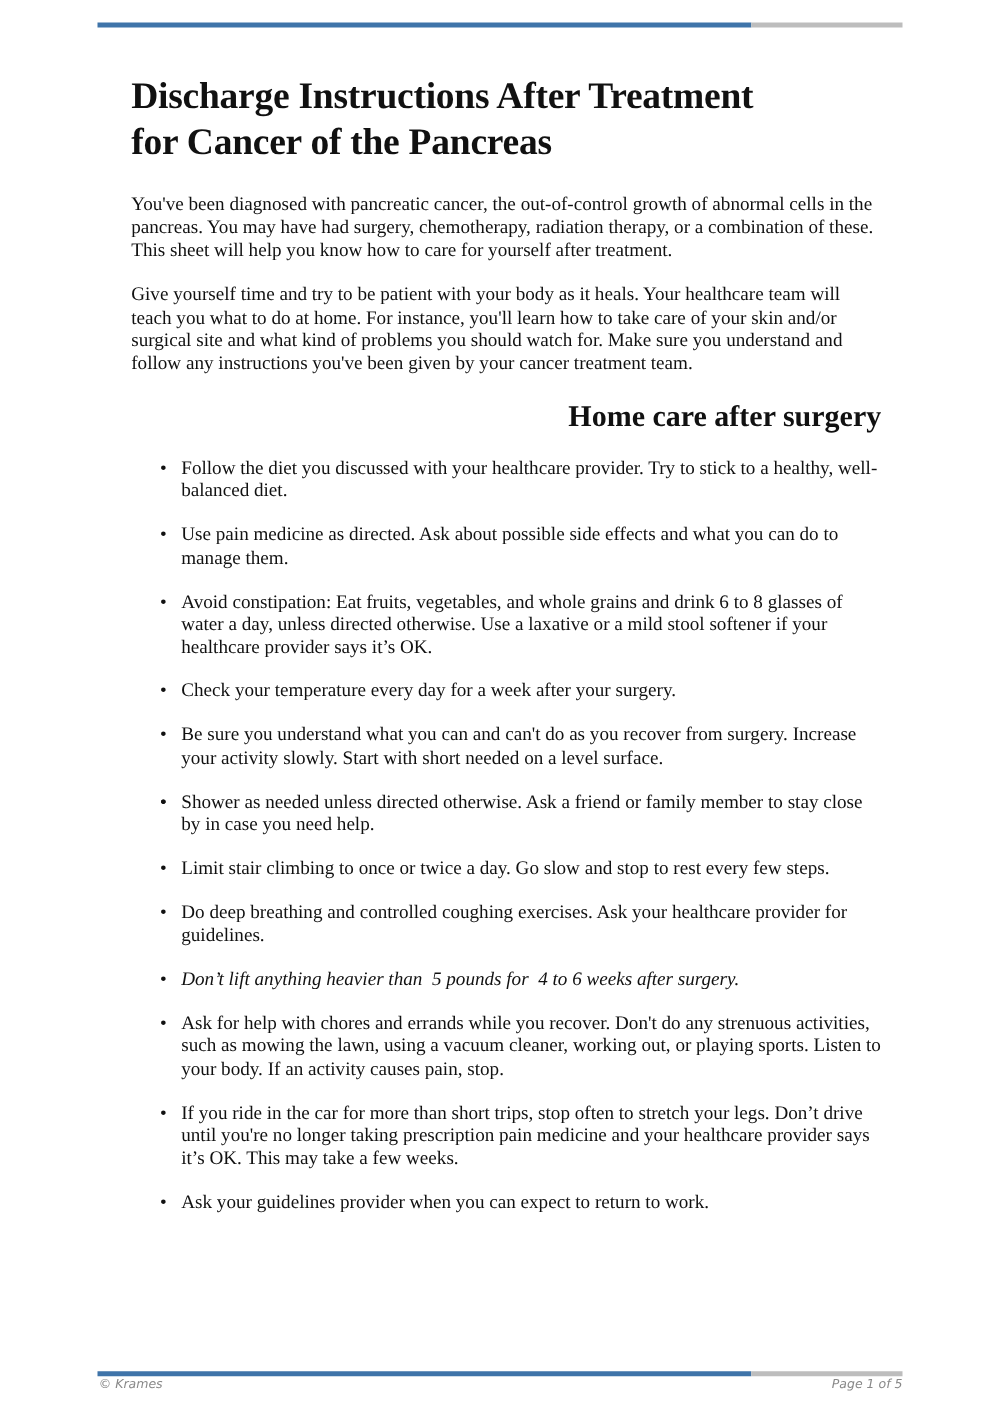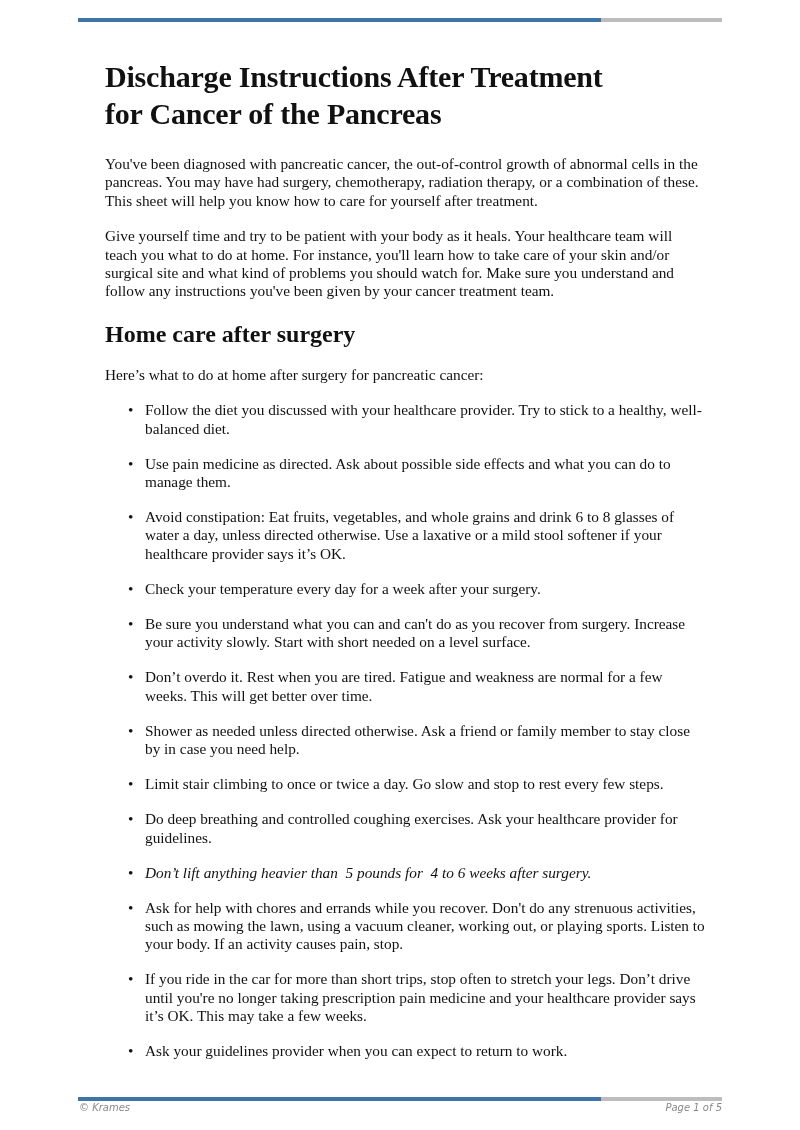--- a/index.html
+++ b/index.html
@@ -43,20 +43,21 @@
     p {
       font-size: 15.3px;
       line-height: 18.4px;
       margin: 12px 0 17px 0;
     }
     h2 {
       font-size: 24px;
       line-height: 28px;
       font-weight: bold;
       margin: 19px 0 18px 0;
+      text-align: right;
     }
     ul {
       margin: 0;
       padding: 0 0 0 40px;
       list-style: none;
     }
     li {
       position: relative;
       font-size: 15.3px;
       line-height: 18.4px;
@@ -88,29 +89,28 @@
   <div class="gray"></div>
 </div>
 
 <div class="content">
   <h1><span>Discharge Instructions After Treatment</span><br><span>for Cancer of the Pancreas</span></h1>
 
   <p>You've been diagnosed with pancreatic cancer, the out-of-control growth of abnormal cells in the pancreas. You may have had surgery, chemotherapy, radiation therapy, or a combination of these. This sheet will help you know how to care for yourself after treatment.</p>
   <p>Give yourself time and try to be patient with your body as it heals. Your healthcare team will teach you what to do at home. For instance, you'll learn how to take care of your skin and/or surgical site and what kind of problems you should watch for. Make sure you understand and follow any instructions you've been given by your cancer treatment team.</p>
 
   <h2>Home care after surgery</h2>
-  <p>Here’s what to do at home after surgery for pancreatic cancer:</p>
 
   <ul>
     <li><span class="bullet">•</span><span>Follow the diet you discussed with your healthcare provider. Try to stick to a healthy, well-balanced diet.</span></li>
     <li><span class="bullet">•</span><span>Use pain medicine as directed. Ask about possible side effects and what you can do to manage them.</span></li>
     <li><span class="bullet">•</span><span>Avoid constipation: Eat fruits, vegetables, and whole grains and drink 6 to 8 glasses of water a day, unless directed otherwise. Use a laxative or a mild stool softener if your healthcare provider says it’s OK.</span></li>
     <li><span class="bullet">•</span><span>Check your temperature every day for a week after your surgery.</span></li>
     <li><span class="bullet">•</span><span>Be sure you understand what you can and can't do as you recover from surgery. Increase your activity slowly. Start with short needed on a level surface.</span></li>
-    <li><span class="bullet">•</span><span>Don’t overdo it. Rest when you are tired. Fatigue and weakness are normal for a few weeks. This will get better over time.</span></li>
+    <li><span class="bullet">•</span></li>
     <li><span class="bullet">•</span><span>Shower as needed unless directed otherwise. Ask a friend or family member to stay close by in case you need help.</span></li>
     <li><span class="bullet">•</span><span>Limit stair climbing to once or twice a day. Go slow and stop to rest every few steps.</span></li>
     <li><span class="bullet">•</span><span>Do deep breathing and controlled coughing exercises. Ask your healthcare provider for guidelines.</span></li>
     <li><span class="bullet">•</span><span style="white-space: pre-wrap; font-style: italic;">Don’t lift anything heavier than  5 pounds for  4 to 6 weeks after surgery.</span></li>
     <li><span class="bullet">•</span><span>Ask for help with chores and errands while you recover. Don't do any strenuous activities, such as mowing the lawn, using a vacuum cleaner, working out, or playing sports. Listen to your body. If an activity causes pain, stop.</span></li>
     <li><span class="bullet">•</span><span>If you ride in the car for more than short trips, stop often to stretch your legs. Don’t drive until you're no longer taking prescription pain medicine and your healthcare provider says it’s OK. This may take a few weeks.</span></li>
     <li><span class="bullet">•</span><span>Ask your guidelines provider when you can expect to return to work.</span></li>
   </ul>
 </div>
 

